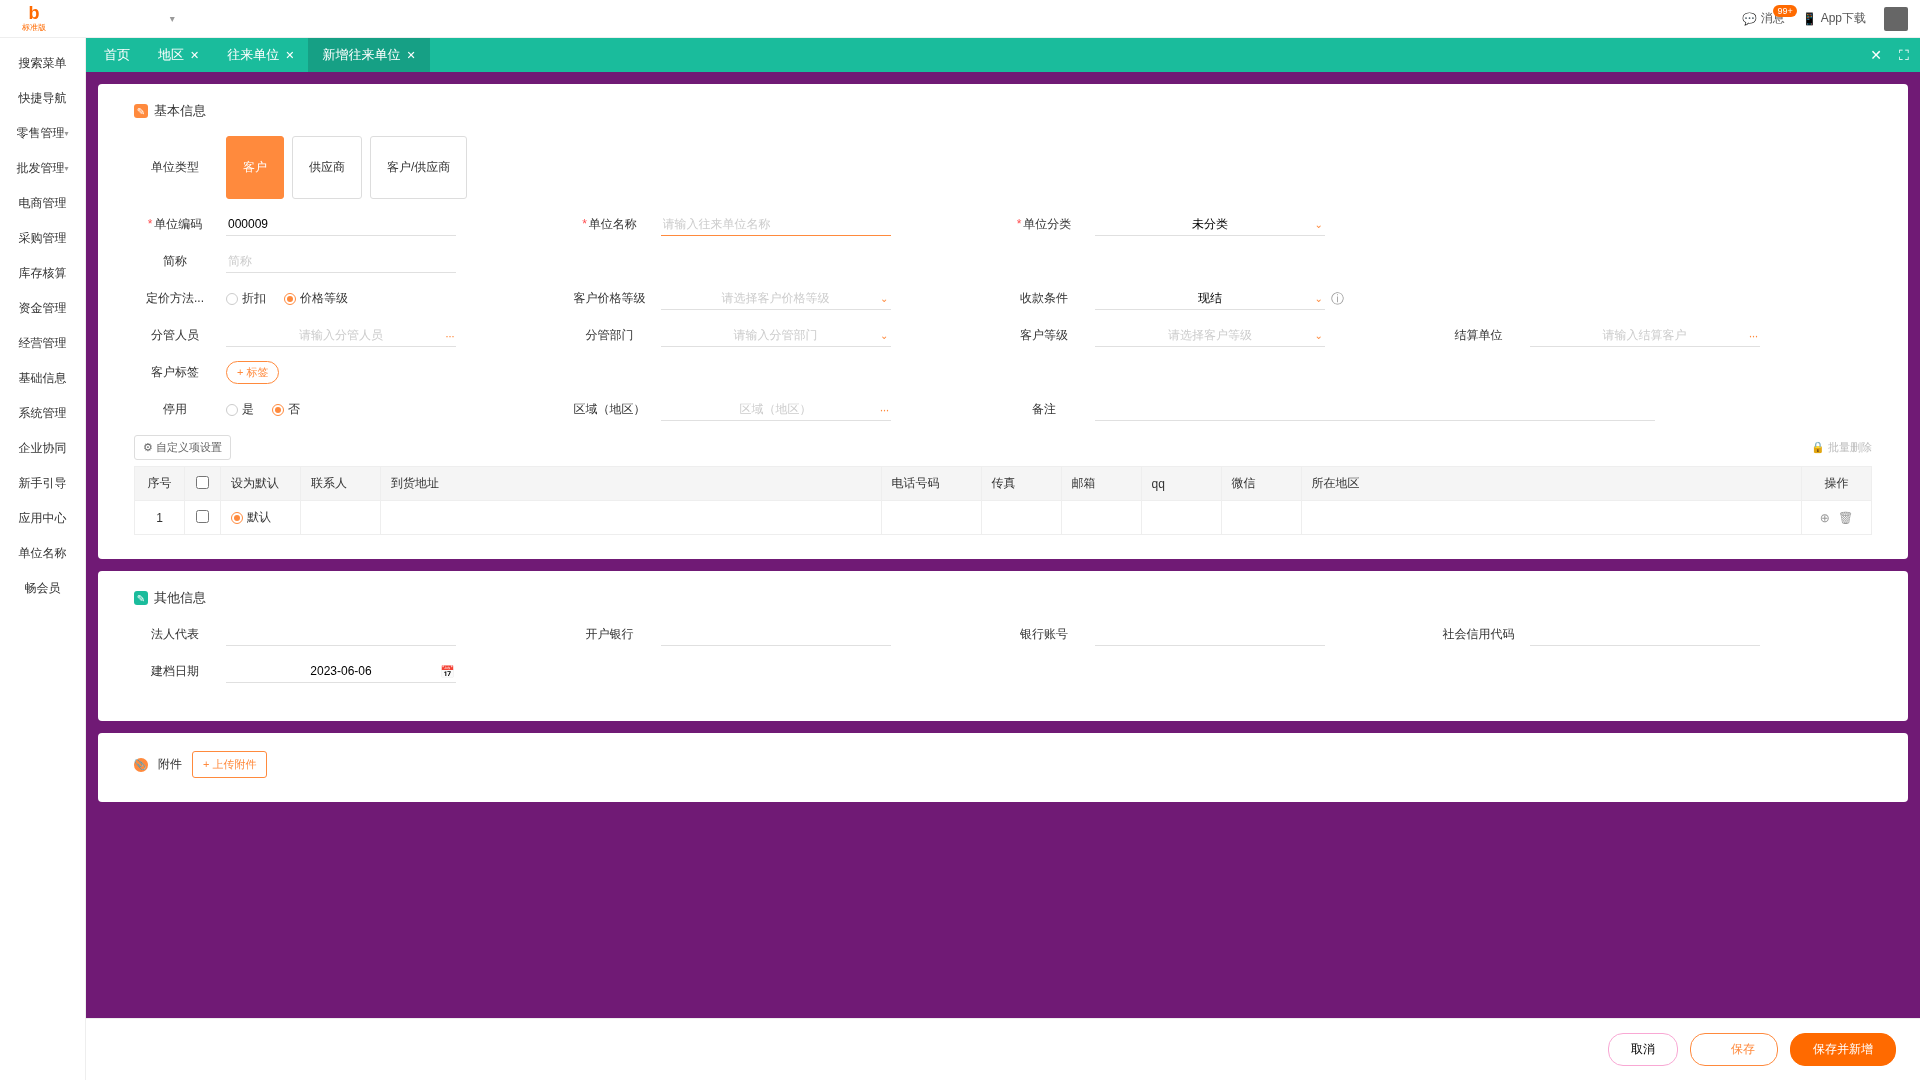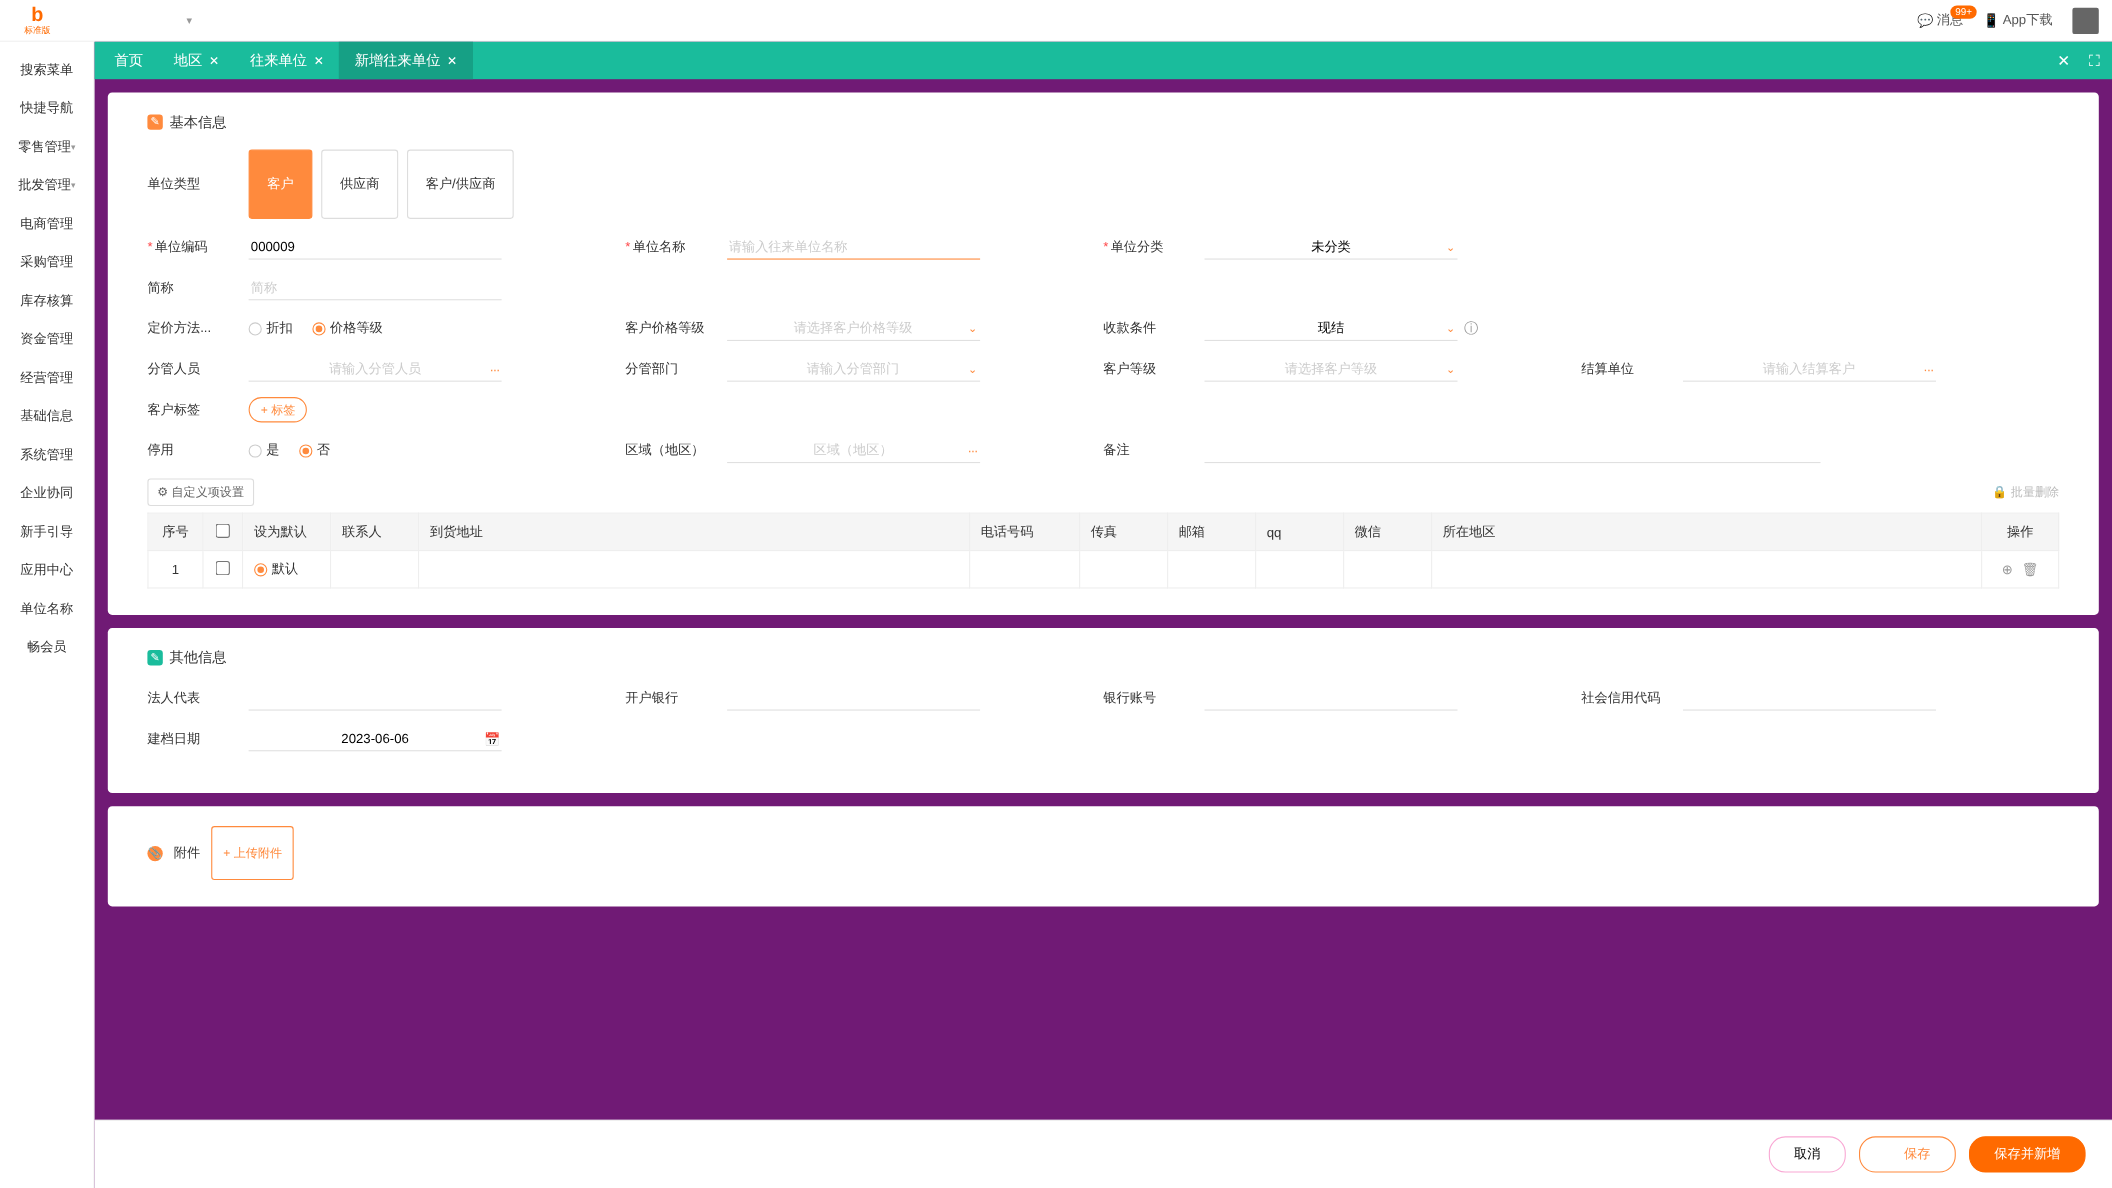--- a/index.html
+++ b/index.html
@@ -40,21 +40,21 @@
     .content { flex: 1; overflow-y: auto; padding: 12px 12px 0 12px; }
     .panel { background: #fff; border-radius: 4px; padding: 18px 36px 24px 36px; margin-bottom: 12px; }
     
     .section-title { display: flex; align-items: center; gap: 6px; font-size: 13px; font-weight: 500; margin-bottom: 16px; }
     .sec-icon { width: 14px; height: 14px; display: inline-flex; align-items: center; justify-content: center; border-radius: 3px; font-size: 10px; color: #fff; }
     .sec-icon.orange { background: #ff8a3d; }
     .sec-icon.teal { background: #1abc9c; }
     
     .form-row { display: flex; align-items: center; margin-bottom: 14px; gap: 40px; }
     .form-item { display: flex; align-items: center; }
-    .form-label { width: 82px; text-align: left; font-size: 12px; color: #333; margin-right: 10px; flex-shrink: 0; }
+    .form-label { width: 82px; text-align: center; font-size: 12px; color: #333; margin-right: 10px; flex-shrink: 0; }
     .req::before { content: "*"; color: #ff4d4f; margin-right: 2px; }
     
     .btn-group { display: flex; gap: 8px; }
     .seg-btn { padding: 22px 16px; border: 1px solid #ddd; background: #fff; border-radius: 3px; cursor: pointer; font-size: 12px; }
     .seg-btn.active { background: #ff8a3d; color: #fff; border-color: #ff8a3d; }
     
     .input { border: none; border-bottom: 1px solid #e0e0e0; padding: 4px 2px; font-size: 12px; width: 230px; background: transparent; outline: none; }
     .input.error { border-bottom-color: #ff8a3d; }
     .input::placeholder { color: #ccc; }
     .input-wrap { position: relative; display: inline-flex; align-items: center; width: 230px; }
@@ -83,21 +83,21 @@
     .chk { width: 13px; height: 13px; }
     .row-actions { display: flex; gap: 8px; justify-content: center; }
     .row-act { cursor: pointer; color: #999; font-size: 12px; }
     
     
     .footer { background: #fff; padding: 14px 24px; display: flex; justify-content: flex-end; gap: 12px; border-top: 1px solid #eee; }
     .f-btn { padding: 7px 22px; border-radius: 15px; font-size: 12px; cursor: pointer; border: 1px solid #f9a8d4; background: #fff; }
     .f-btn.outline { border-color: #ff8a3d; color: #ff8a3d; padding-left: 40px; }
     .f-btn.primary { background: #ff6a00; border-color: #ff6a00; color: #fff; }
     
-    .upload-btn { border: 1px solid #ff8a3d; color: #ff8a3d; background: #fff; padding: 16px 10px; border-radius: 3px; font-size: 11px; cursor: pointer; }
+    .upload-btn { border: 1px solid #ff8a3d; color: #ff8a3d; background: #fff; padding: 5px 10px; border-radius: 3px; font-size: 11px; cursor: pointer; }
     
     .col-1-4 { flex: 0 0 auto; }
     .section-grid { display: grid; grid-template-columns: repeat(4, 1fr); row-gap: 14px; margin-bottom: 14px; }
   </style>
 </head>
 <body>
 
 <div class="top-header">
   <div class="logo-area">
     <div class="logo-icon">

